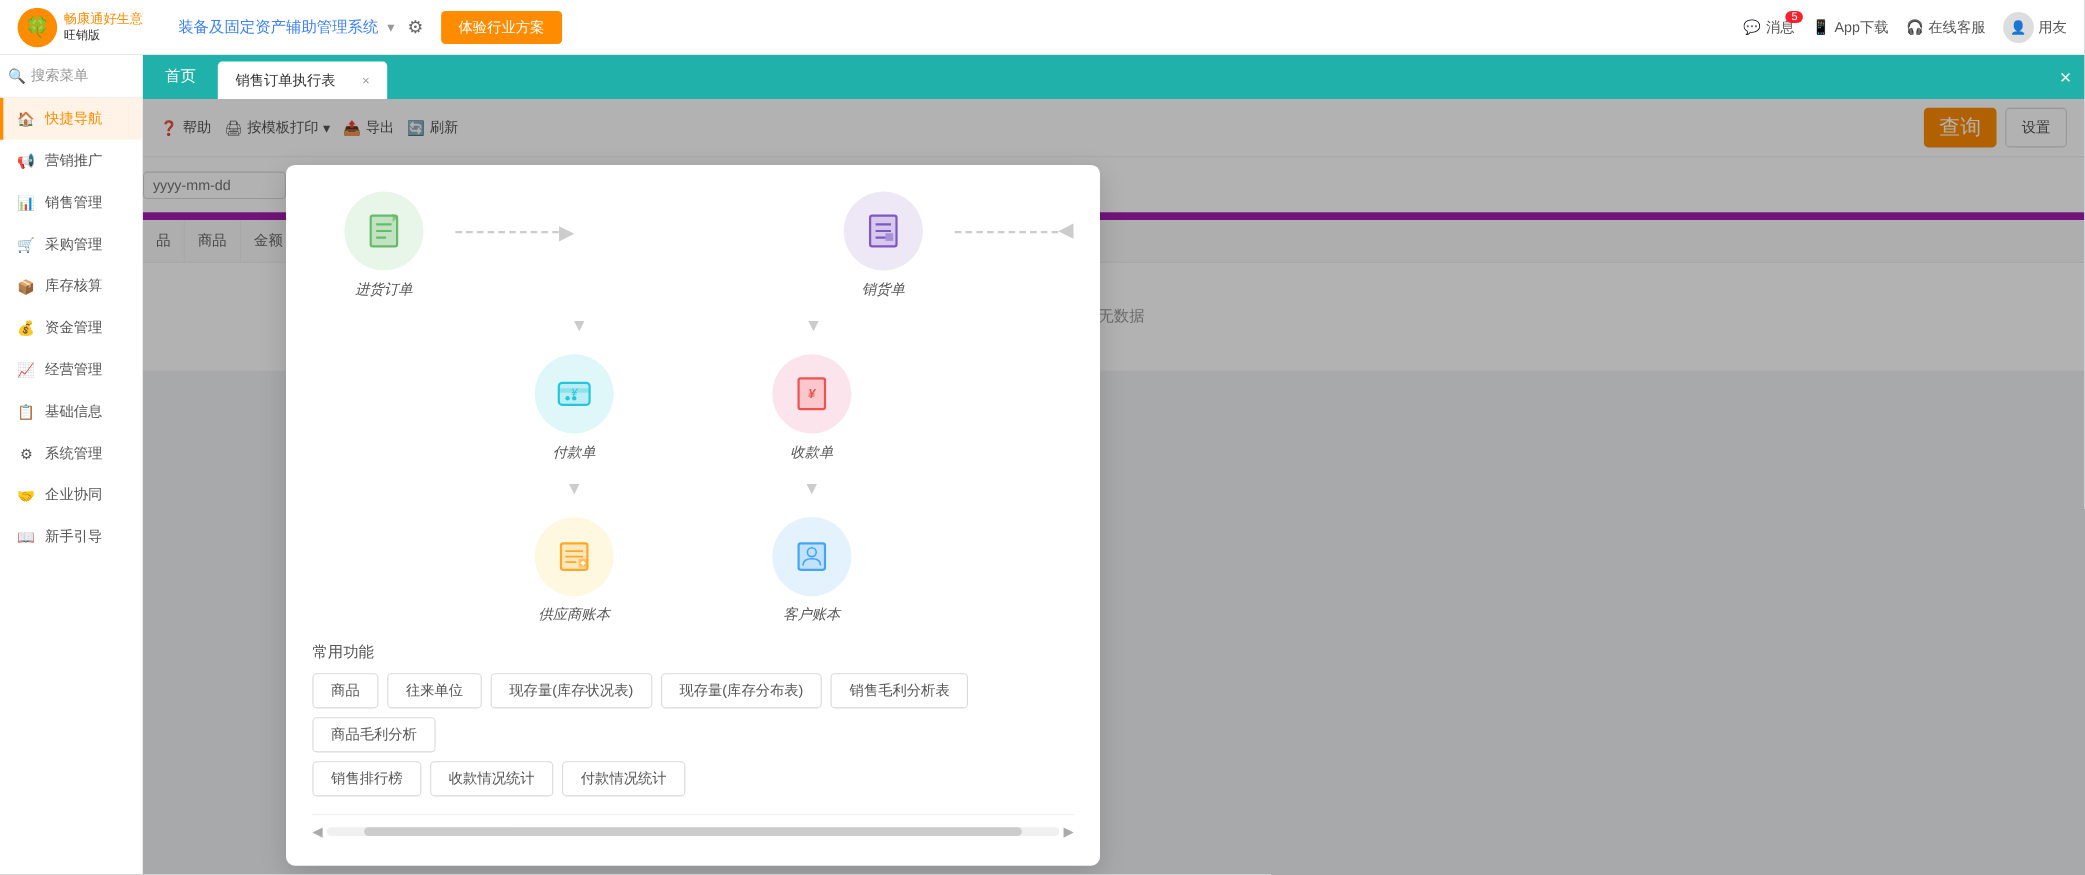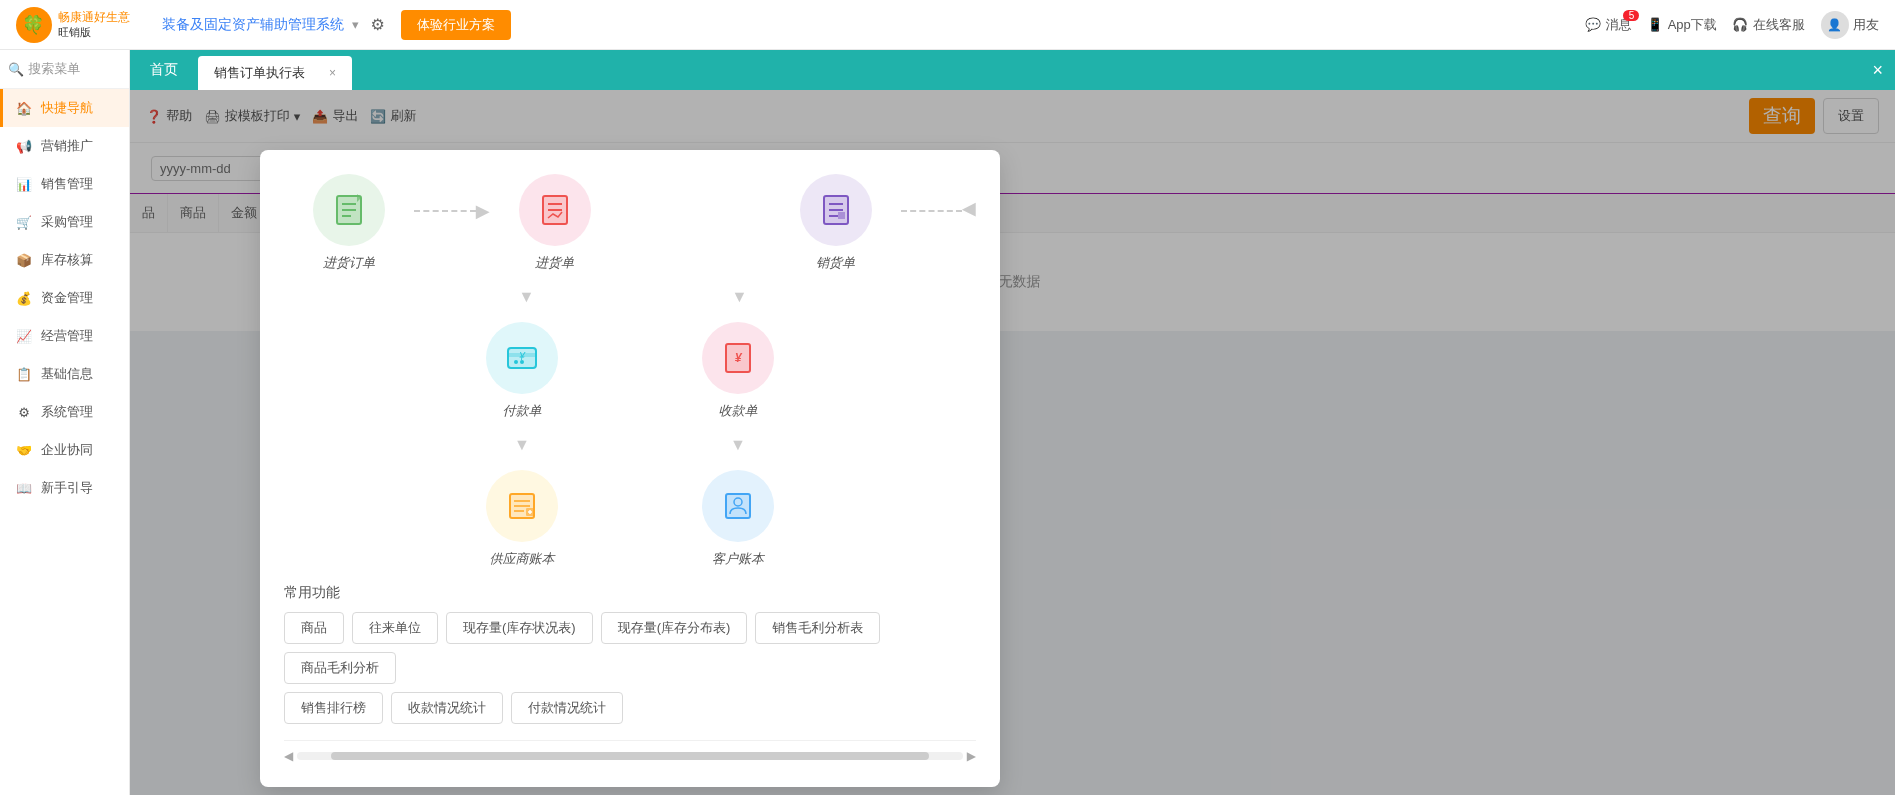--- a/index.html
+++ b/index.html
@@ -42,21 +42,21 @@
     .tab-close { color: #999; font-size: 12px; cursor: pointer; }
     .tab-bar-close { margin-left: auto; margin-right: 12px; color: #fff; cursor: pointer; font-size: 18px; }
 
     
     .content-toolbar { background: #fff; padding: 8px 16px; display: flex; align-items: center; gap: 12px; border-bottom: 1px solid #f0f0f0; flex-shrink: 0; }
     .toolbar-btn { display: flex; align-items: center; gap: 4px; color: #555; cursor: pointer; font-size: 13px; }
     .toolbar-btn-primary { background: #ff8c00; color: #fff; border: none; padding: 5px 14px; border-radius: 4px; cursor: pointer; font-size: 19px; }
     .toolbar-btn-set { background: #fff; color: #555; border: 1px solid #d9d9d9; padding: 5px 14px; border-radius: 4px; cursor: pointer; font-size: 13px; }
 
     
-    .filter-area { background: #fff; padding: 8px 21px; display: flex; align-items: center; gap: 8px; border-bottom: 1px solid #a21caf; flex-shrink: 0; }
+    .filter-area { background: #fff; padding: 8px 0; display: flex; align-items: center; gap: 8px; border-bottom: 7px solid #a21caf; flex-shrink: 0; }
     .filter-input { border: 1px solid #d9d9d9; border-radius: 4px; padding: 4px 8px; font-size: 13px; width: 160px; }
     .filter-date { border: 1px solid #d9d9d9; border-radius: 4px; padding: 4px 8px; font-size: 13px; width: 130px; color: #bbb; }
     .filter-more { color: #20b2aa; cursor: pointer; font-size: 13px; }
 
     
     .table-area { flex: 1; background: #fff; overflow: auto; }
     .table-header { display: flex; background: #fafafa; border-bottom: 1px solid #f0f0f0; }
     .th { padding: 10px 12px; font-size: 13px; color: #666; font-weight: 500; border-right: 1px solid #f0f0f0; white-space: nowrap; flex-shrink: 0; }
     .no-data { display: flex; justify-content: center; align-items: center; padding: 40px; color: #999; font-size: 14px; }
 
@@ -268,32 +268,20 @@
                   </svg>
                 </div>
                 <span class="flow-label">进货订单</span>
               </div>
 
               <div style="display: flex; align-items: center; margin-bottom: 24px; flex: 1; min-width: 30px;">
                 <div style="flex: 1; border-top: 2px dashed #ccc;"></div>
                 <span style="color: #ccc; font-size: 18px;">▶</span>
               </div>
 
-              <div class="flow-item">
-                <div class="flow-circle circle-red">
-                  <svg width="36" height="36" viewBox="0 0 36 36">
-                    <rect x="6" y="4" width="24" height="28" rx="2" fill="#ef5350" opacity="0.2"></rect>
-                    <rect x="6" y="4" width="24" height="28" rx="2" fill="none" stroke="#ef5350" stroke-width="2"></rect>
-                    <line x1="11" y1="12" x2="25" y2="12" stroke="#ef5350" stroke-width="2"></line>
-                    <line x1="11" y1="18" x2="25" y2="18" stroke="#ef5350" stroke-width="2"></line>
-                    <polyline points="11,26 16,22 21,25 25,20" fill="none" stroke="#ef5350" stroke-width="1.5"></polyline>
-                  </svg>
-                </div>
-                <span class="flow-label">进货单</span>
-              </div>
 
               <div style="flex: 2; margin-bottom: 24px;"></div>
 
               <div class="flow-item">
                 <div class="flow-circle circle-purple">
                   <svg width="36" height="36" viewBox="0 0 36 36">
                     <rect x="6" y="4" width="24" height="28" rx="2" fill="#7e57c2" opacity="0.2"></rect>
                     <rect x="6" y="4" width="24" height="28" rx="2" fill="none" stroke="#7e57c2" stroke-width="2"></rect>
                     <line x1="11" y1="12" x2="25" y2="12" stroke="#7e57c2" stroke-width="2"></line>
                     <line x1="11" y1="18" x2="25" y2="18" stroke="#7e57c2" stroke-width="2"></line>

